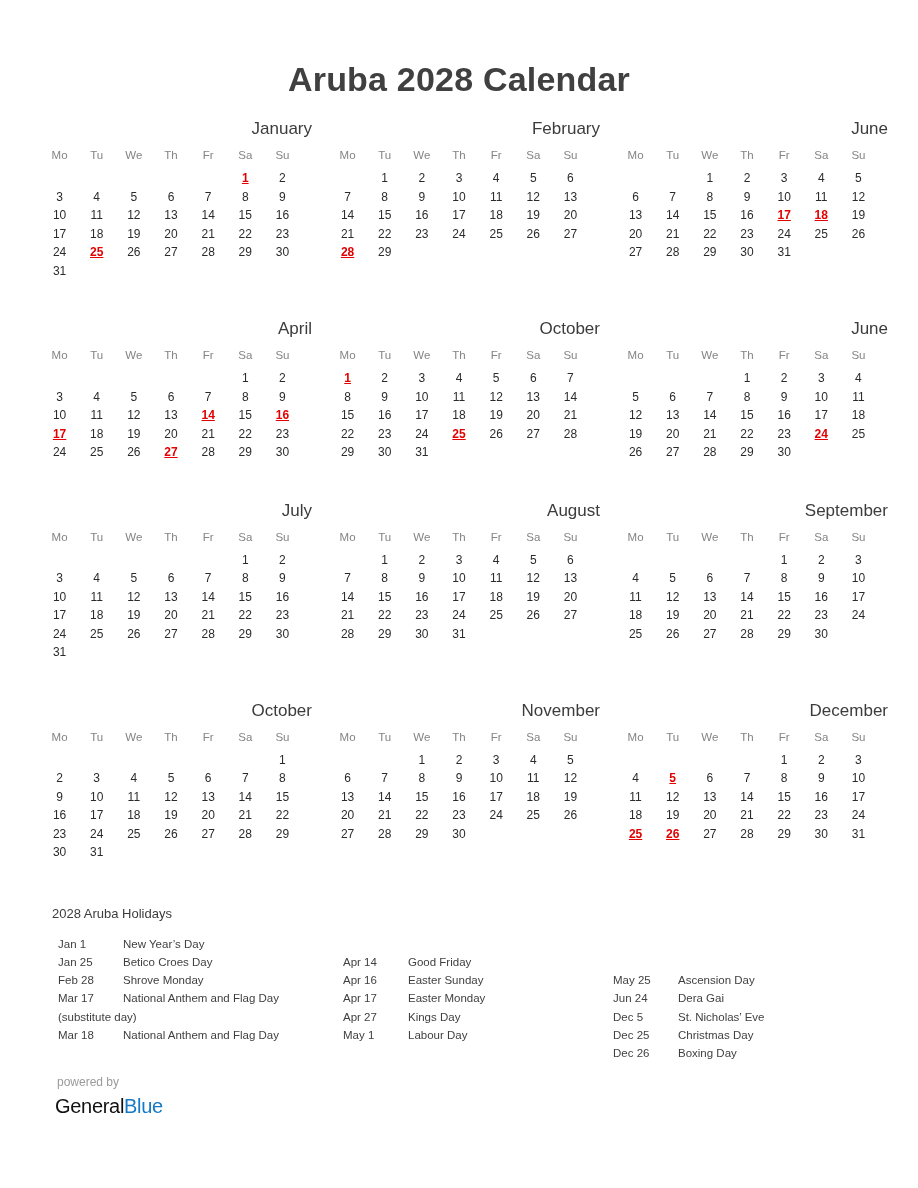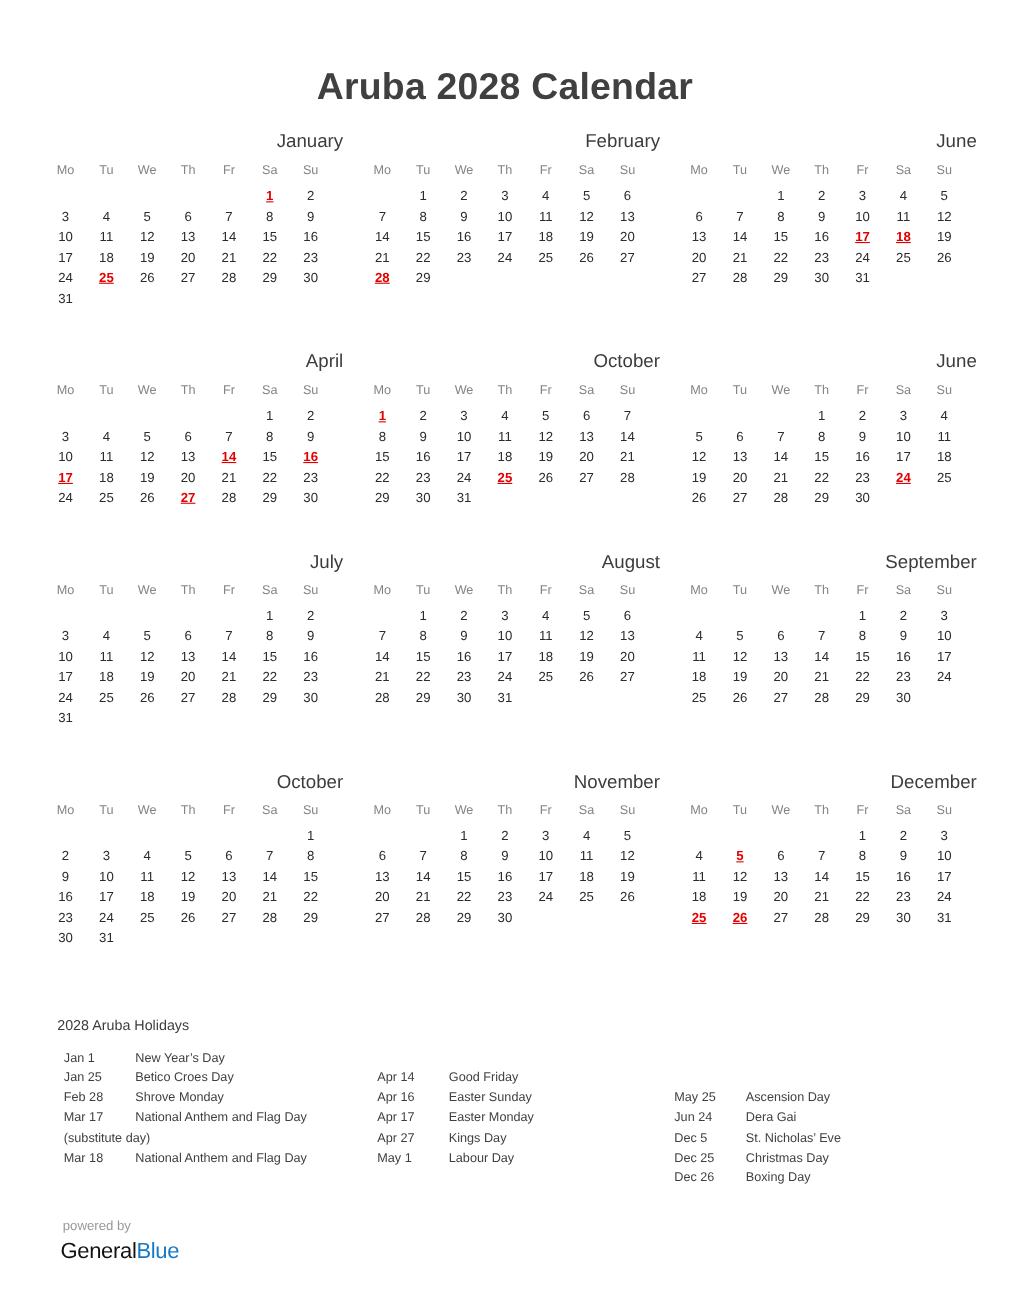--- a/index.html
+++ b/index.html
@@ -75,21 +75,21 @@
     color: #e30000;
     font-weight: bold;
     text-decoration: underline;
   }
   table.month-table td.empty { color: transparent; }
   .month-block-spacer { height: 40px; }
 
   
   .holidays {
     padding: 0 30px;
-    margin-top: 22px;
+    margin-top: 4px;
   }
   .holidays-title {
     font-size: 13px;
     color: #3c3c3c;
     padding-left: 22px;
     padding-bottom: 14px;
   }
   .holiday-columns {
     display: grid;
     grid-template-columns: 285px 270px 1fr;
@@ -109,21 +109,20 @@
     flex: 0 0 65px;
   }
   .hol-name { }
   .hol-row.continuation .hol-date { width: auto; flex: 0 0 auto; }
 
   
   .footer {
     position: absolute;
     left: 55px;
     top: 1076px;
-    margin-top: 32px;
   }
   .powered-by {
     font-size: 12px;
     color: #9a9a9a;
     line-height: 1;
     padding-bottom: 8px;
     padding-left: 2px;
   }
   .logo {
     font-size: 20px;

